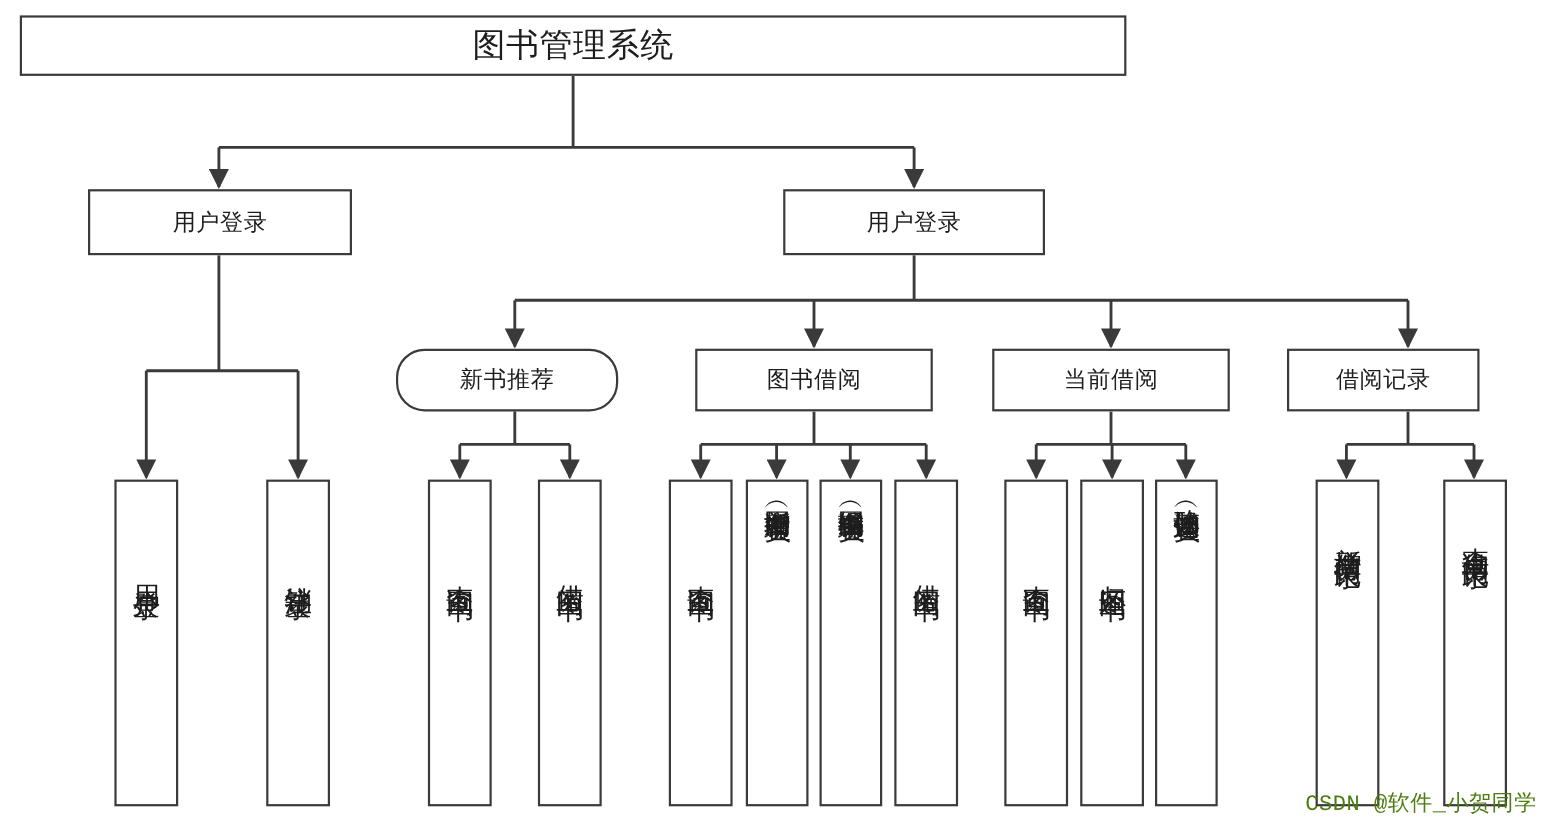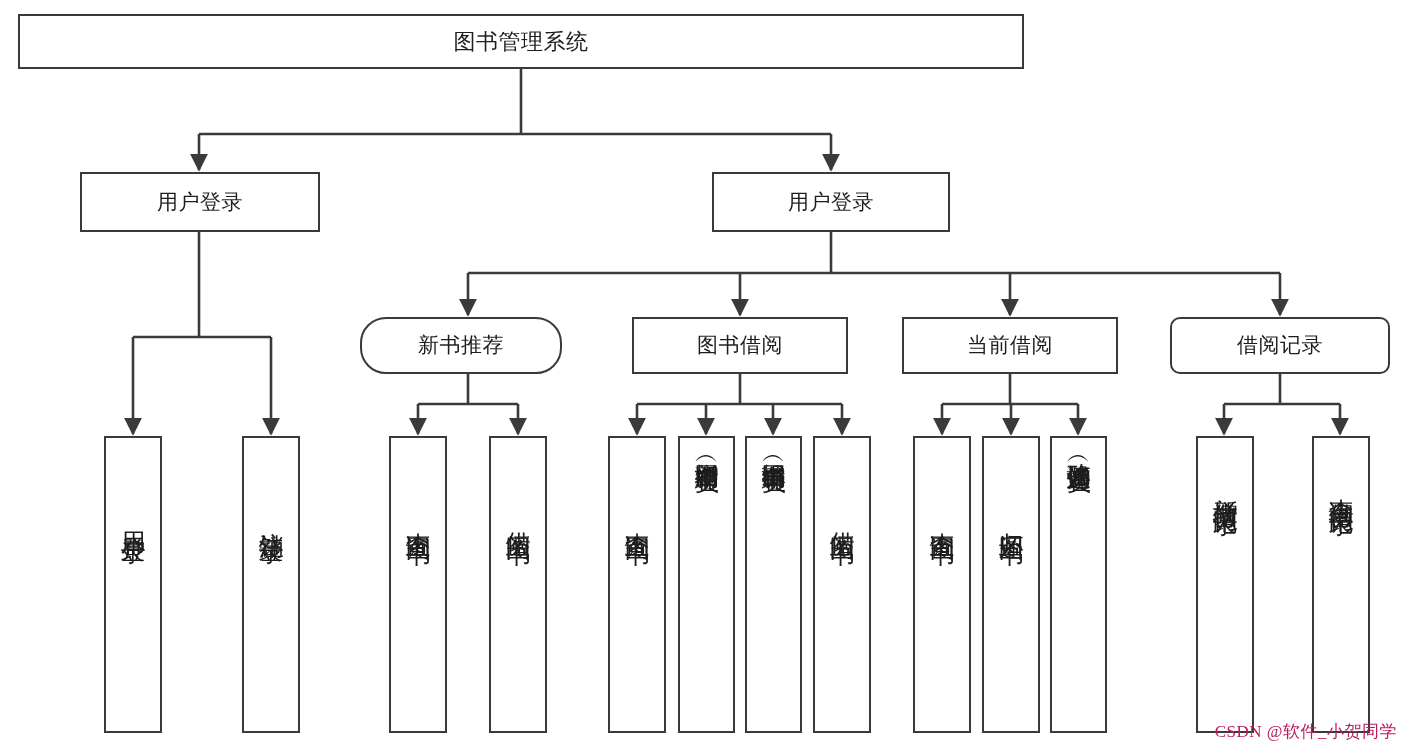--- a/index.html
+++ b/index.html
@@ -42,21 +42,21 @@
     text-align: center;
     line-height: 1.18;
     white-space: nowrap;
   }
   
   .node.horiz .label {
     font-size: 21px;
     letter-spacing: 0.5px;
   }
   .node.root .label {
-    font-size: 22px;
+    font-size: 30px;
   }
   
   .node.vert {
     align-items: flex-start;
     justify-content: center;
     padding-top: 6px;
   }
   .node.vert .label {
     writing-mode: vertical-rl;
     text-orientation: upright;
@@ -67,26 +67,26 @@
     height: auto;
   }
   .node.vert.tall .label {
     font-size: 24px;
     letter-spacing: 1px;
   }
   #watermark {
     position: absolute;
     right: 8px;
     bottom: 4px;
-    font-size: 17px;
-    color: #be185d;
+    font-size: 20px;
+    color: #4d7c0f;
     letter-spacing: 0.5px;
     z-index: 5;
     white-space: nowrap;
-    font-family: Liberation Serif, serif;
+    font-family: Liberation Mono, monospace;
   }
 </style>
 </head>
 <body>
 
 <div id="diagram-root">
 
   <svg id="edge-layer" viewBox="0 0 1405 747" width="1405" height="747" xmlns="http://www.w3.org/2000/svg">
     <defs>
       <marker id="arrowhead" viewBox="0 0 10 10" refX="9" refY="5" markerWidth="7" markerHeight="7" orient="auto-start-reverse">
@@ -154,21 +154,21 @@
   </div>
 
   <div class="node horiz" style="left:632px; top:317px; width:216px; height:57px;align-items:center;">
     <span class="label">图书借阅</span>
   </div>
 
   <div class="node horiz" style="left:902px; top:317px; width:216px; height:57px;">
     <span class="label">当前借阅</span>
   </div>
 
-  <div class="node horiz" style="left:1170px; top:317px; width:220px; height:57px;border-radius:10px;">
+  <div class="node horiz" style="left:1170px; top:317px; width:175px; height:57px;">
     <span class="label">借阅记录</span>
   </div>
 
   <div class="node vert" style="left:104px; top:436px; width:58px; height:297px; padding-top:74px;">
     <span class="label">用户登录</span>
   </div>
 
   <div class="node vert" style="left:242px; top:436px; width:58px; height:297px; padding-top:74px;">
     <span class="label">注销登录</span>
   </div>

